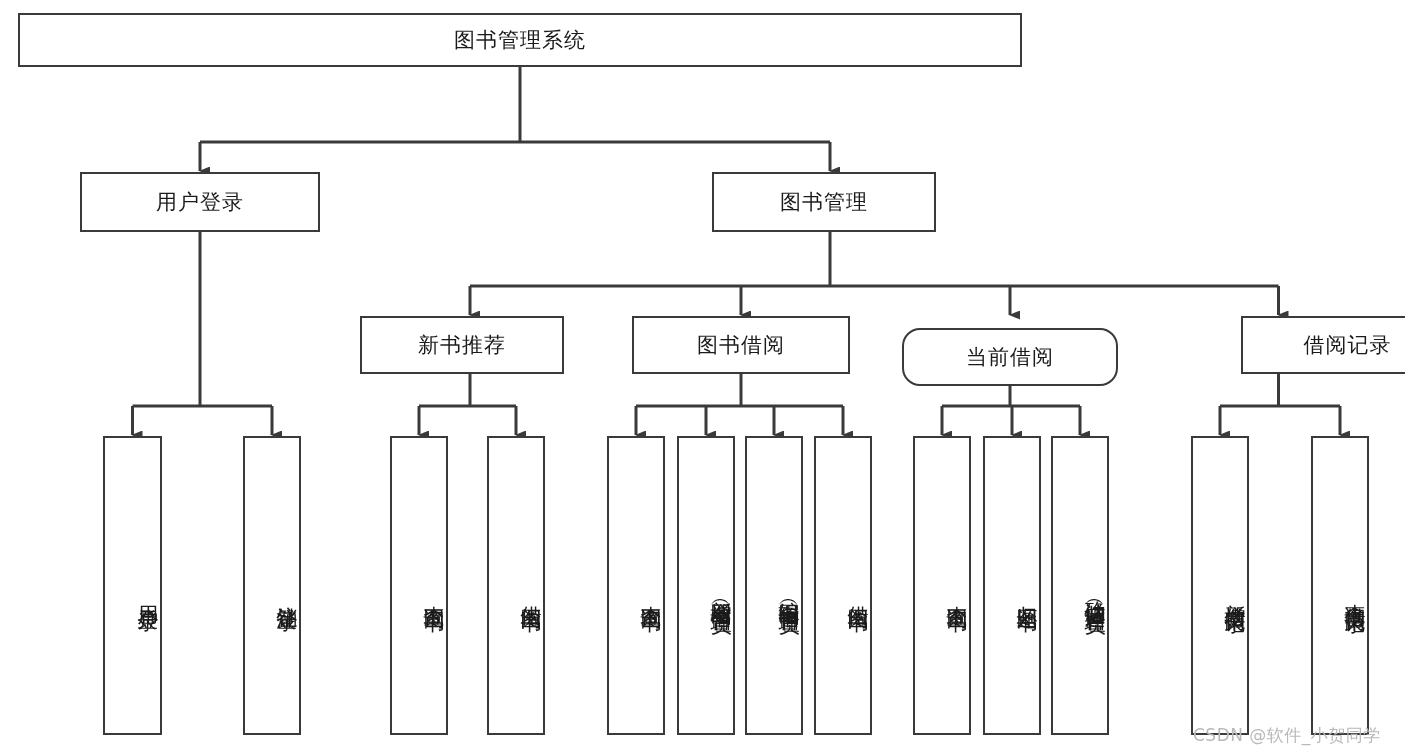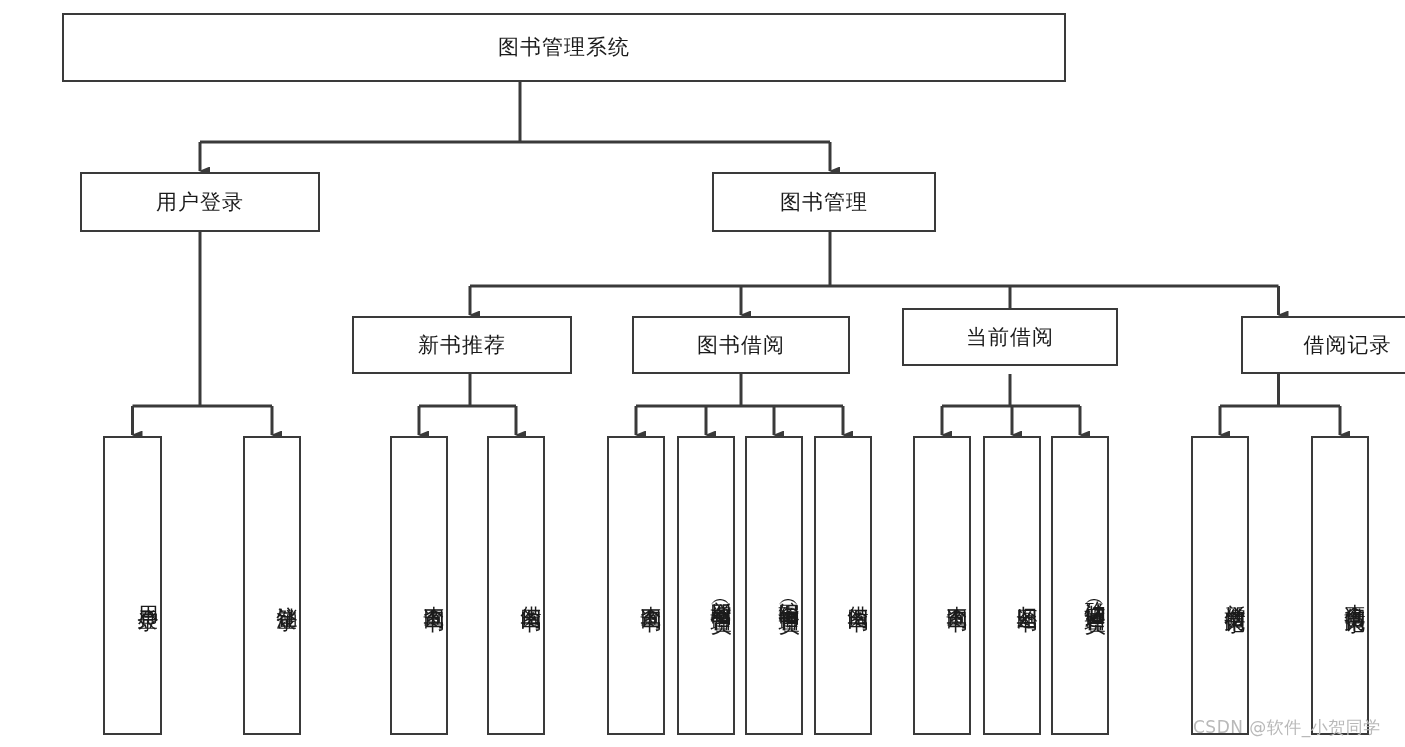--- a/index.html
+++ b/index.html
@@ -55,20 +55,21 @@
     text-orientation: upright;
     white-space: nowrap;
   }
   .watermark {
     position: absolute;
     font-size: 17px;
     color: #b9b9b9;
     letter-spacing: 0.5px;
     white-space: nowrap;
     font-family: "DejaVu Sans", "Liberation Sans", sans-serif;
+    margin-top: 8px;
   }
 </style>
 </head>
 <body>
 
 <div id="canvas">
   <svg id="edges" viewBox="0 0 1405 747">
     <defs>
       <marker id="arrow" markerWidth="9" markerHeight="11" refX="4.5" refY="10" orient="auto" markerUnits="userSpaceOnUse">
         <path d="M0,0 L9,0 L4.5,11 Z" fill="#3a3a3a"></path>
@@ -104,41 +105,41 @@
         <path d="M942,406 L942,435" marker-end="url(#arrow)"></path>
         <path d="M1012,406 L1012,435" marker-end="url(#arrow)"></path>
         <path d="M1080,406 L1080,435" marker-end="url(#arrow)"></path>
         <path d="M1278.5,374 L1278.5,406"></path>
         <path d="M1220,406 L1340,406"></path>
         <path d="M1220,406 L1220,435" marker-end="url(#arrow)"></path>
         <path d="M1340,406 L1340,435" marker-end="url(#arrow)"></path>
       </g>
   </svg>
 
-  <div class="node horiz" style="left: 18px; top: 13px; width: 1004px; height: 69px; margin-left: 44px;">
+  <div class="node horiz" style="left: 18px; top: 13px; width: 1004px; height: 54px;">
       <span>图书管理系统</span>
     </div>
 
   <div class="node horiz" style="left: 80px; top: 172px; width: 240px; height: 60px;">
       <span>用户登录</span>
     </div>
 
   <div class="node horiz" style="left: 712px; top: 172px; width: 224px; height: 60px;">
       <span>图书管理</span>
     </div>
 
-  <div class="node horiz" style="left: 352px; top: 316px; width: 220px; height: 58px;">
+  <div class="node horiz" style="left: 360px; top: 316px; width: 204px; height: 58px;">
       <span>新书推荐</span>
     </div>
 
   <div class="node horiz" style="left: 632px; top: 316px; width: 218px; height: 58px;">
       <span>图书借阅</span>
     </div>
 
-  <div class="node horiz" style="left: 902px; top: 308px; width: 216px; height: 58px;">
+  <div class="node horiz" style="left: 902px; top: 328px; width: 216px; height: 58px; border-radius: 18px;">
       <span>当前借阅</span>
     </div>
 
   <div class="node horiz" style="left: 1241px; top: 316px; width: 213px; height: 58px;">
       <span>借阅记录</span>
     </div>
 
   <div class="node vert" style="left: 103px; top: 436px; width: 59px; height: 299px;">
       <span class="vlabel">用户登录</span>
     </div>

